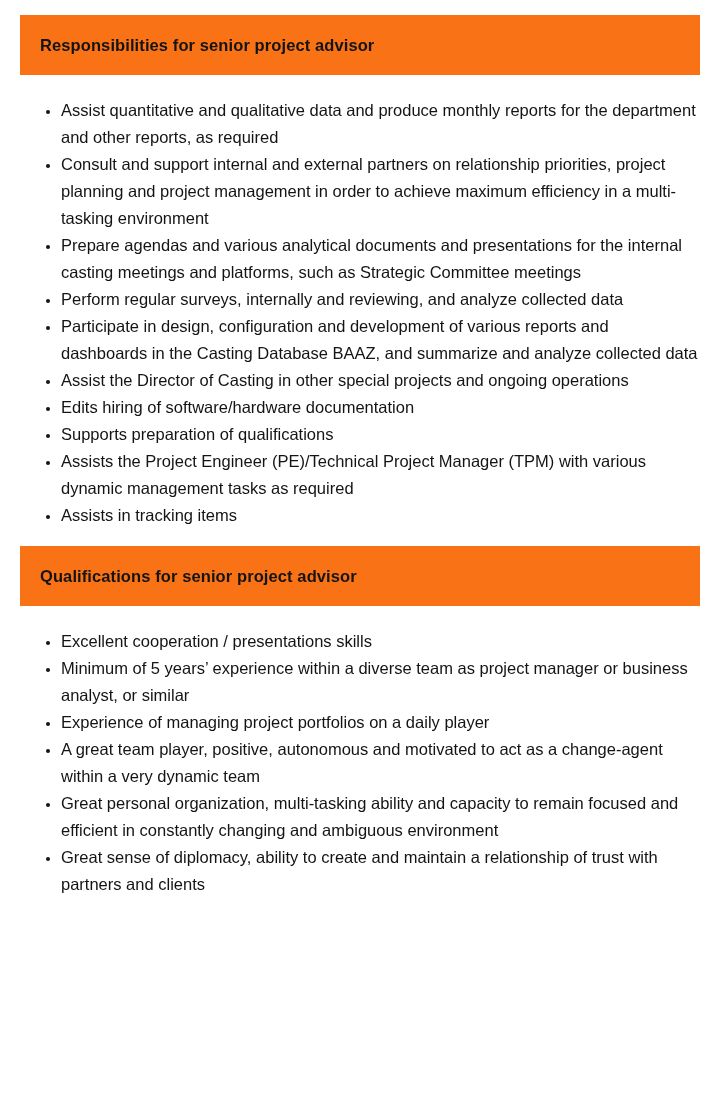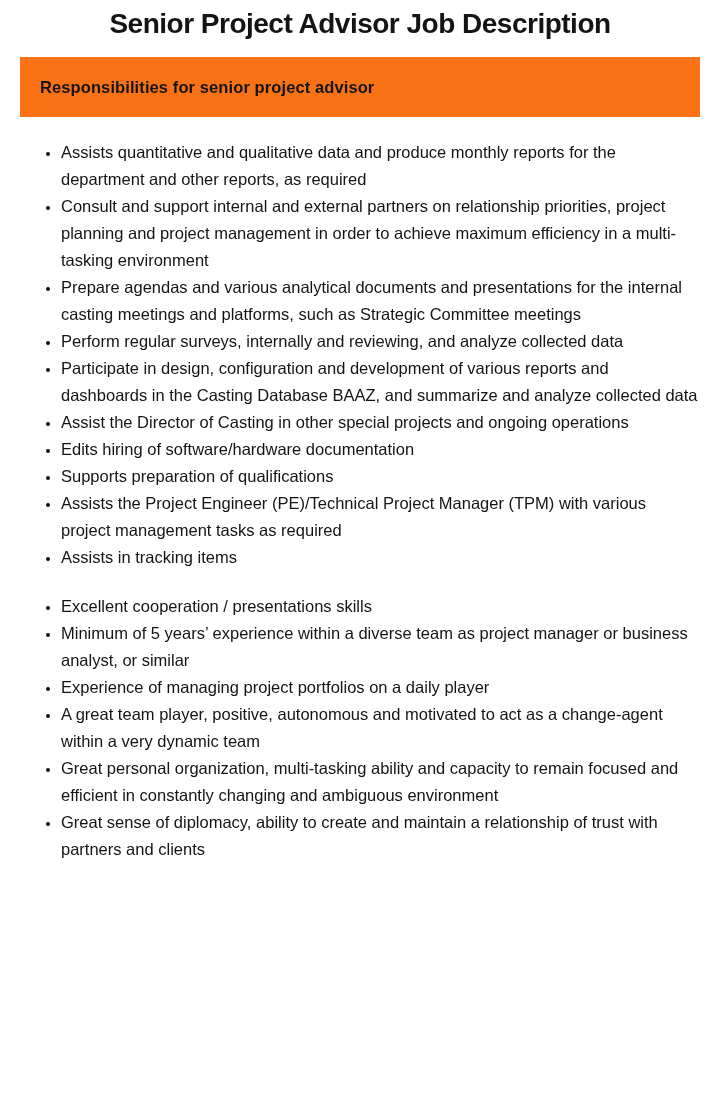--- a/index.html
+++ b/index.html
@@ -50,42 +50,44 @@
   }
   .section ul li::marker { font-size: 13px; }
   .resp-section { margin-top: 15px; }
   .qual-section { margin-top: 17px; }
 </style>
 </head>
 <body>
 
 <div class="page">
 
-  <h1 class="doc-title">Senior Project Advisor Job Description</h1>
 
 
   <div class="section resp-section">
     <div class="section-header">
       <h2>Responsibilities for senior project advisor</h2>
     </div>
     <ul>
-        <li>Assists quantitative and qualitative data and produce monthly reports for the department and other reports, as required</li>
+        <li>Assist quantitative and qualitative data and produce monthly reports for the department and other reports, as required</li>
         <li>Consult and support internal and external partners on relationship priorities, project planning and project management in order to achieve maximum efficiency in a multi-tasking environment</li>
         <li>Prepare agendas and various analytical documents and presentations for the internal casting meetings and platforms, such as Strategic Committee meetings</li>
         <li>Perform regular surveys, internally and reviewing, and analyze collected data</li>
         <li>Participate in design, configuration and development of various reports and dashboards in the Casting Database BAAZ, and summarize and analyze collected data</li>
         <li>Assist the Director of Casting in other special projects and ongoing operations</li>
         <li>Edits hiring of software/hardware documentation</li>
         <li>Supports preparation of qualifications</li>
-        <li>Assists the Project Engineer (PE)/Technical Project Manager (TPM) with various project management tasks as required</li>
+        <li>Assists the Project Engineer (PE)/Technical Project Manager (TPM) with various dynamic management tasks as required</li>
         <li>Assists in tracking items</li>
       </ul>
   </div>
 
   <div class="section qual-section">
+    <div class="section-header">
+      <h2>Qualifications for senior project advisor</h2>
+    </div>
     <ul>
         <li>Excellent cooperation / presentations skills</li>
         <li>Minimum of 5 years’ experience within a diverse team as project manager or business analyst, or similar</li>
         <li>Experience of managing project portfolios on a daily player</li>
         <li>A great team player, positive, autonomous and motivated to act as a change-agent within a very dynamic team</li>
         <li>Great personal organization, multi-tasking ability and capacity to remain focused and efficient in constantly changing and ambiguous environment</li>
         <li>Great sense of diplomacy, ability to create and maintain a relationship of trust with partners and clients</li>
       </ul>
   </div>
 

